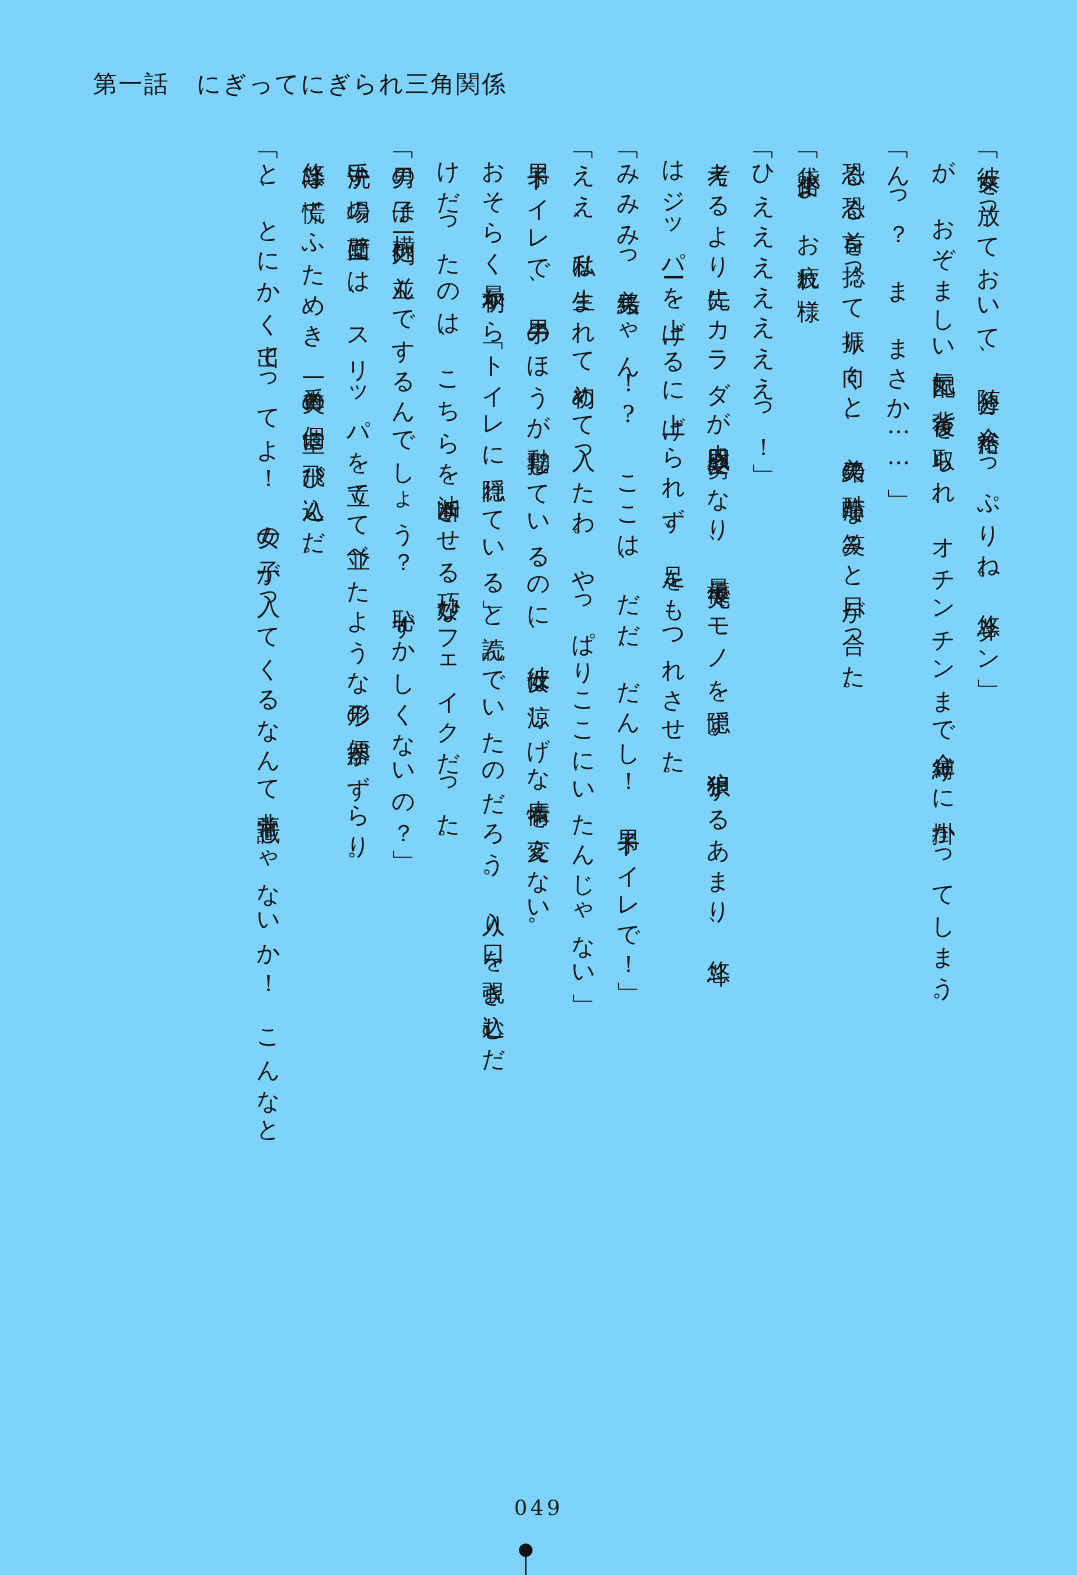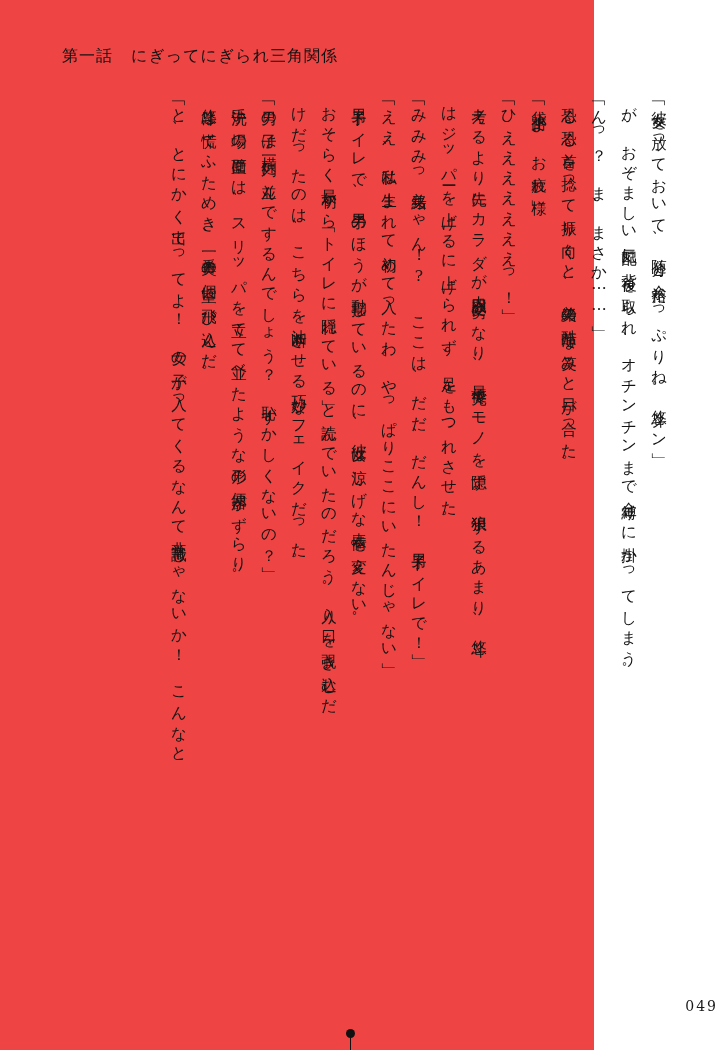--- a/index.html
+++ b/index.html
@@ -10,23 +10,23 @@
   body {
     width: 718px;
     height: 1050px;
     font-family: "Liberation Serif", "DejaVu Serif", serif;
     color: #1a1a1a;
     position: relative;
     overflow: hidden;
   }
   .page {
     position: relative;
-    width: 594px;
+    width: 718px;
     height: 1050px;
-    background: #ef4444;
+    background: #7dd3fc;
   }
   .header {
     position: absolute;
     top: 46px;
     left: 62px;
     font-size: 16px;
     letter-spacing: 1px;
     color: #111;
     white-space: nowrap;
     font-family: "DejaVu Serif", "Liberation Serif", serif;
@@ -58,21 +58,21 @@
     color: #141414;
     font-family: "DejaVu Serif", "Liberation Serif", serif;
     white-space: nowrap;
     overflow: visible;
   }
   .page-number {
     position: absolute;
     bottom: 36px;
     left: 0;
     width: 718px;
-    text-align: right;
+    text-align: center;
     font-size: 14px;
     letter-spacing: 2px;
     color: #1a1a1a;
     font-family: "DejaVu Serif", "Liberation Serif", serif;
   }
   .footer-mark {
     position: absolute;
     bottom: 12px;
     left: 346px;
     width: 9px;

